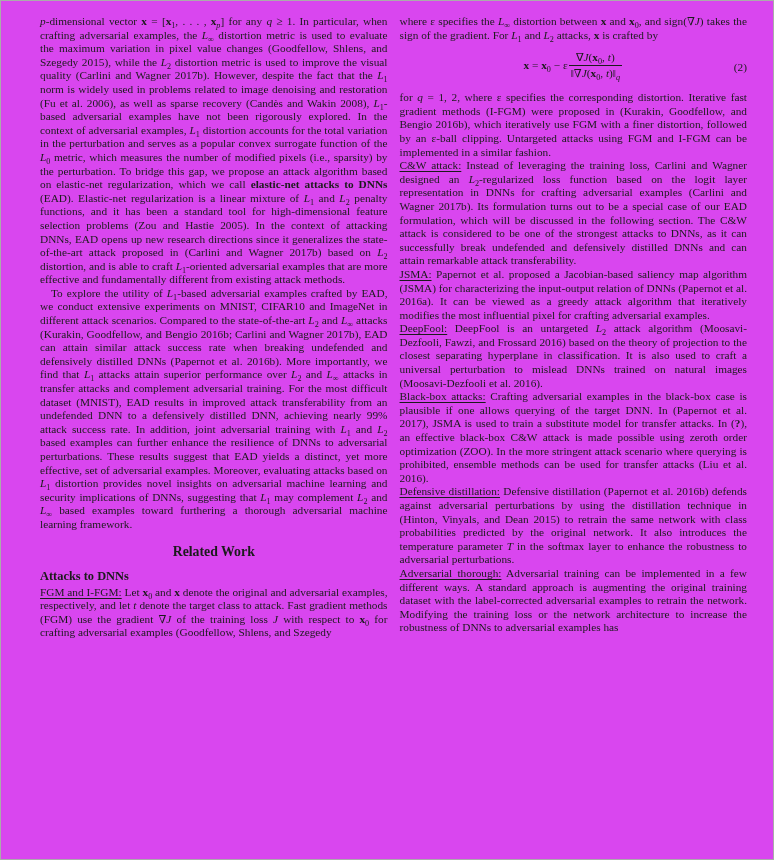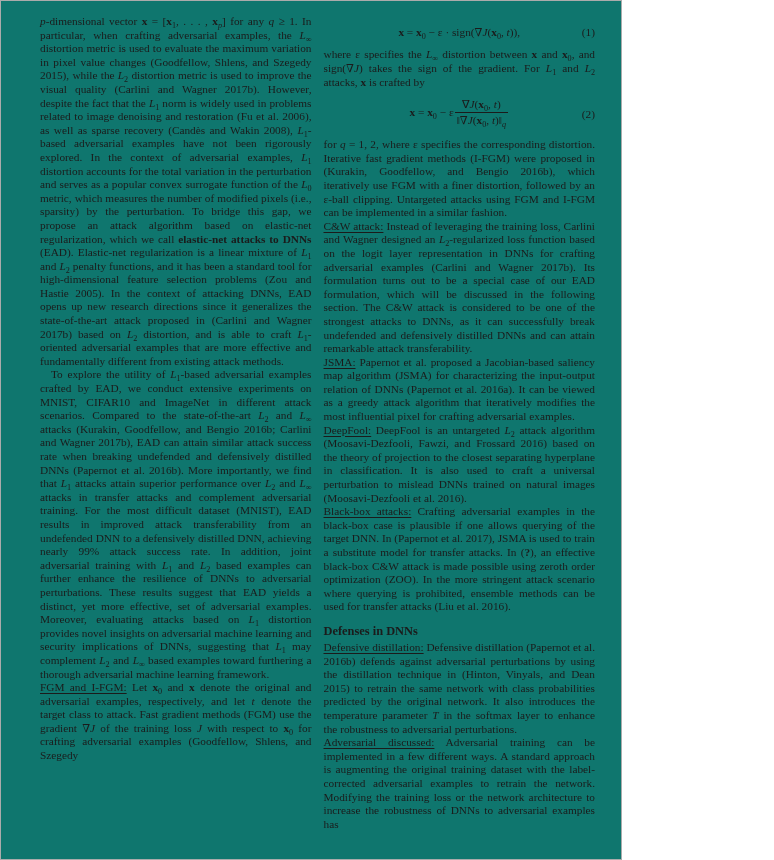--- a/index.html
+++ b/index.html
@@ -1,20 +1,20 @@
 <!DOCTYPE html>
 <html lang="en"><head>
 <meta charset="utf-8">
 <style>
   html, body { margin: 0; padding: 0; background: #ffffff; }
   .page {
     box-sizing: border-box;
-    width: 622px;
+    width: 774px;
     height: 860px;
-    background: #0f766e;
+    background: #d946ef;
     border: 1px solid #ababab;
     padding: 14px 26px 0 39px;
     display: flex;
     gap: 12px;
     overflow: hidden;
     font-family: "Liberation Serif", "DejaVu Serif", serif;
     color: #1b1b1b;
   }
   .col { width: 348px; }
   .col p {
@@ -78,28 +78,28 @@
     line-height: 12.5px;
   }
 </style>
 </head>
 <body>
 
 <div class="page">
   <div class="col">
       <p><span class="fmt-i">p</span>-dimensional vector <span class="fmt-b">x</span> = [<span class="fmt-b">x</span><sub class="fmt-s">1</sub>, . . . , <span class="fmt-b">x</span><sub class="fmt-si">p</sub>] for any <span class="fmt-i">q</span> ≥ 1. In particular, when crafting adversarial examples, the <span class="fmt-i">L</span><sub class="fmt-s">∞</sub> distortion metric is used to evaluate the maximum variation in pixel value changes (Goodfellow, Shlens, and Szegedy 2015), while the <span class="fmt-i">L</span><sub class="fmt-s">2</sub> distortion metric is used to improve the visual quality (Carlini and Wagner 2017b). However, despite the fact that the <span class="fmt-i">L</span><sub class="fmt-s">1</sub> norm is widely used in problems related to image denoising and restoration (Fu et al. 2006), as well as sparse recovery (Candès and Wakin 2008), <span class="fmt-i">L</span><sub class="fmt-s">1</sub>-based adversarial examples have not been rigorously explored. In the context of adversarial examples, <span class="fmt-i">L</span><sub class="fmt-s">1</sub> distortion accounts for the total variation in the perturbation and serves as a popular convex surrogate function of the <span class="fmt-i">L</span><sub class="fmt-s">0</sub> metric, which measures the number of modified pixels (i.e., sparsity) by the perturbation. To bridge this gap, we propose an attack algorithm based on elastic-net regularization, which we call <span class="fmt-b">elastic-net attacks to DNNs</span> (EAD). Elastic-net regularization is a linear mixture of <span class="fmt-i">L</span><sub class="fmt-s">1</sub> and <span class="fmt-i">L</span><sub class="fmt-s">2</sub> penalty functions, and it has been a standard tool for high-dimensional feature selection problems (Zou and Hastie 2005). In the context of attacking DNNs, EAD opens up new research directions since it generalizes the state-of-the-art attack proposed in (Carlini and Wagner 2017b) based on <span class="fmt-i">L</span><sub class="fmt-s">2</sub> distortion, and is able to craft <span class="fmt-i">L</span><sub class="fmt-s">1</sub>-oriented adversarial examples that are more effective and fundamentally different from existing attack methods.</p>
       <p class="indent">To explore the utility of <span class="fmt-i">L</span><sub class="fmt-s">1</sub>-based adversarial examples crafted by EAD, we conduct extensive experiments on MNIST, CIFAR10 and ImageNet in different attack scenarios. Compared to the state-of-the-art <span class="fmt-i">L</span><sub class="fmt-s">2</sub> and <span class="fmt-i">L</span><sub class="fmt-s">∞</sub> attacks (Kurakin, Goodfellow, and Bengio 2016b; Carlini and Wagner 2017b), EAD can attain similar attack success rate when breaking undefended and defensively distilled DNNs (Papernot et al. 2016b). More importantly, we find that <span class="fmt-i">L</span><sub class="fmt-s">1</sub> attacks attain superior performance over <span class="fmt-i">L</span><sub class="fmt-s">2</sub> and <span class="fmt-i">L</span><sub class="fmt-s">∞</sub> attacks in transfer attacks and complement adversarial training. For the most difficult dataset (MNIST), EAD results in improved attack transferability from an undefended DNN to a defensively distilled DNN, achieving nearly 99% attack success rate. In addition, joint adversarial training with <span class="fmt-i">L</span><sub class="fmt-s">1</sub> and <span class="fmt-i">L</span><sub class="fmt-s">2</sub> based examples can further enhance the resilience of DNNs to adversarial perturbations. These results suggest that EAD yields a distinct, yet more effective, set of adversarial examples. Moreover, evaluating attacks based on <span class="fmt-i">L</span><sub class="fmt-s">1</sub> distortion provides novel insights on adversarial machine learning and security implications of DNNs, suggesting that <span class="fmt-i">L</span><sub class="fmt-s">1</sub> may complement <span class="fmt-i">L</span><sub class="fmt-s">2</sub> and <span class="fmt-i">L</span><sub class="fmt-s">∞</sub> based examples toward furthering a thorough adversarial machine learning framework.</p>
+      <h2 class="section-heading">Related Work</h2>
+      <h3 class="subsection-heading">Attacks to DNNs</h3>
       <p><span class="fmt-u">FGM and I-FGM:</span> Let <span class="fmt-b">x</span><sub class="fmt-s">0</sub> and <span class="fmt-b">x</span> denote the original and adversarial examples, respectively, and let <span class="fmt-i">t</span> denote the target class to attack. Fast gradient methods (FGM) use the gradient ∇<span class="fmt-i">J</span> of the training loss <span class="fmt-i">J</span> with respect to <span class="fmt-b">x</span><sub class="fmt-s">0</sub> for crafting adversarial examples (Goodfellow, Shlens, and Szegedy</p>
     </div>
   <div class="col">
-      <div class="equation"><span class="eq-body"><span class="fmt-b">x</span> = <span class="fmt-b">x</span><sub class="fmt-s">0</sub> − ε · sign(∇<span class="fmt-i">J</span>(<span class="fmt-b">x</span><sub class="fmt-s">0</sub>, <span class="fmt-i">t</span>)),</span><span class="eq-number">(1)</span></div>
       <p>where ε specifies the <span class="fmt-i">L</span><sub class="fmt-s">∞</sub> distortion between <span class="fmt-b">x</span> and <span class="fmt-b">x</span><sub class="fmt-s">0</sub>, and sign(∇<span class="fmt-i">J</span>) takes the sign of the gradient. For <span class="fmt-i">L</span><sub class="fmt-s">1</sub> and <span class="fmt-i">L</span><sub class="fmt-s">2</sub> attacks, <span class="fmt-b">x</span> is crafted by</p>
       <div class="equation"><span class="eq-body"><span class="fmt-b">x</span> = <span class="fmt-b">x</span><sub class="fmt-s">0</sub> − ε<span class="frac"><span class="num">∇<span class="fmt-i">J</span>(<span class="fmt-b">x</span><sub class="fmt-s">0</sub>, <span class="fmt-i">t</span>)</span><span class="den">‖∇<span class="fmt-i">J</span>(<span class="fmt-b">x</span><sub class="fmt-s">0</sub>, <span class="fmt-i">t</span>)‖<sub class="fmt-si">q</sub></span></span></span><span class="eq-number">(2)</span></div>
       <p>for <span class="fmt-i">q</span> = 1, 2, where ε specifies the corresponding distortion. Iterative fast gradient methods (I-FGM) were proposed in (Kurakin, Goodfellow, and Bengio 2016b), which iteratively use FGM with a finer distortion, followed by an ε-ball clipping. Untargeted attacks using FGM and I-FGM can be implemented in a similar fashion.</p>
       <p><span class="fmt-u">C&amp;W attack:</span> Instead of leveraging the training loss, Carlini and Wagner designed an <span class="fmt-i">L</span><sub class="fmt-s">2</sub>-regularized loss function based on the logit layer representation in DNNs for crafting adversarial examples (Carlini and Wagner 2017b). Its formulation turns out to be a special case of our EAD formulation, which will be discussed in the following section. The C&amp;W attack is considered to be one of the strongest attacks to DNNs, as it can successfully break undefended and defensively distilled DNNs and can attain remarkable attack transferability.</p>
       <p><span class="fmt-u">JSMA:</span> Papernot et al. proposed a Jacobian-based saliency map algorithm (JSMA) for characterizing the input-output relation of DNNs (Papernot et al. 2016a). It can be viewed as a greedy attack algorithm that iteratively modifies the most influential pixel for crafting adversarial examples.</p>
       <p><span class="fmt-u">DeepFool:</span> DeepFool is an untargeted <span class="fmt-i">L</span><sub class="fmt-s">2</sub> attack algorithm (Moosavi-Dezfooli, Fawzi, and Frossard 2016) based on the theory of projection to the closest separating hyperplane in classification. It is also used to craft a universal perturbation to mislead DNNs trained on natural images (Moosavi-Dezfooli et al. 2016).</p>
       <p><span class="fmt-u">Black-box attacks:</span> Crafting adversarial examples in the black-box case is plausible if one allows querying of the target DNN. In (Papernot et al. 2017), JSMA is used to train a substitute model for transfer attacks. In (<span class="fmt-b">?</span>), an effective black-box C&amp;W attack is made possible using zeroth order optimization (ZOO). In the more stringent attack scenario where querying is prohibited, ensemble methods can be used for transfer attacks (Liu et al. 2016).</p>
-      <h3 class="subsection-heading">Defenses in DNNs</h3>
       <p><span class="fmt-u">Defensive distillation:</span> Defensive distillation (Papernot et al. 2016b) defends against adversarial perturbations by using the distillation technique in (Hinton, Vinyals, and Dean 2015) to retrain the same network with class probabilities predicted by the original network. It also introduces the temperature parameter <span class="fmt-i">T</span> in the softmax layer to enhance the robustness to adversarial perturbations.</p>
-      <p><span class="fmt-u">Adversarial discussed:</span> Adversarial training can be implemented in a few different ways. A standard approach is augmenting the original training dataset with the label-corrected adversarial examples to retrain the network. Modifying the training loss or the network architecture to increase the robustness of DNNs to adversarial examples has</p>
+      <p><span class="fmt-u">Adversarial thorough:</span> Adversarial training can be implemented in a few different ways. A standard approach is augmenting the original training dataset with the label-corrected adversarial examples to retrain the network. Modifying the training loss or the network architecture to increase the robustness of DNNs to adversarial examples has</p>
     </div>
 </div>
 
 </body></html>

